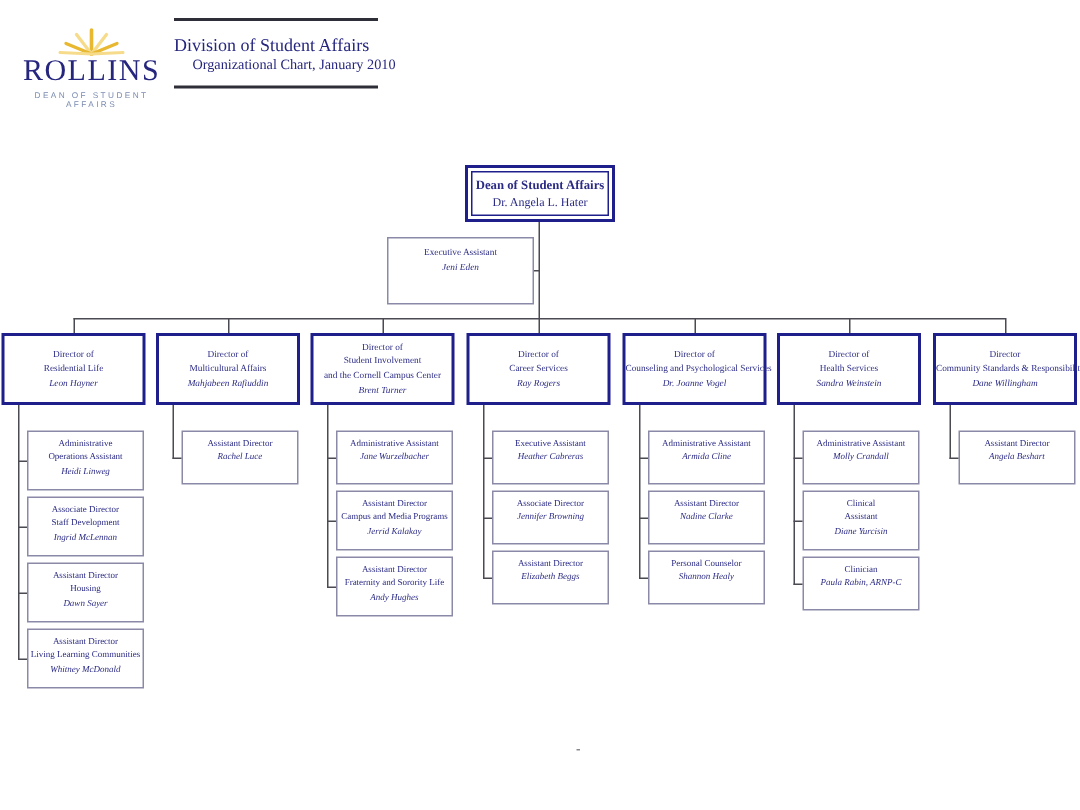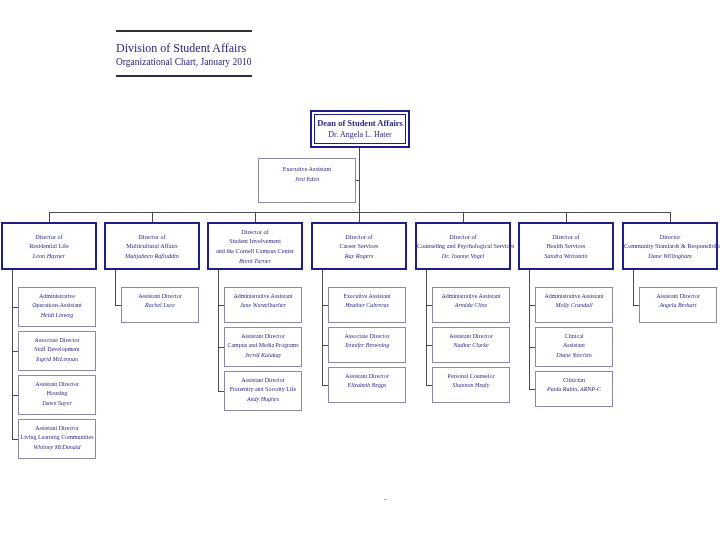--- a/index.html
+++ b/index.html
@@ -5,25 +5,25 @@
   * { margin:0; padding:0; box-sizing:border-box; }
   html,body { background:#fff; }
   body { font-family:"Liberation Serif", serif; }
   .slide { position:relative; width:720px; height:540px; background:#ffffff; overflow:hidden; }
 
   
   .logo-block { position:absolute; left:6px; top:16px; width:110px; text-align:center; }
   .logo-sun { display:block; margin:0 auto -2px auto; }
   .logo-word { font-size:20px; letter-spacing:1px; color:#26267f; font-weight:normal; }
   .logo-tagline { font-size:5.5px; letter-spacing:1.6px; color:#7b8bb0; margin-top:2px; font-family:"Liberation Sans",sans-serif; }
-  .title-block { position:absolute; left:116px; top:30px; width:160px; }
+  .title-block { position:absolute; left:116px; top:12px; width:160px; }
   .title-rule { height:2px; background:#2e2e38; width:136px; }
   .title-rule.bottom { margin-top:7px; }
   .title-text { margin:9px 0 1px 0; font-size:12px; color:#26267f; }
-  .subtitle-text { margin:0 0 8px 0; font-size:9.5px; color:#26267f; }
+  .subtitle-text { margin:0 0 8px 0; font-size:9.5px; color:#26267f;text-align:center; }
 
   
   .obox { position:absolute; background:#fff; color:#2b2b85; text-align:center; }
   .root-box { border:2px solid #1f1f8c; padding:2px; }
   .root-inner { border:1px solid #1f1f8c; width:100%; height:100%;
                 display:flex; flex-direction:column; justify-content:center; }
   .root-title { font-weight:bold; font-size:8.5px; line-height:1.5; }
   .root-name  { font-size:8px; line-height:1.5; }
   .asst-box { border:1px solid #8a8aa8; padding-top:5px; }
   .dir-box { border:2px solid #1f1f8c; display:flex; flex-direction:column; justify-content:center; }
@@ -37,20 +37,35 @@
   .cline { position:absolute; background:#4a4a52; }
 
   
   .page-marker { position:absolute; left:384px; top:494px; font-size:9px; color:#55555f; }
 </style>
 </head>
 <body>
 
 <div class="slide" id="slide">
 
+  <div class="logo-block">
+    <svg class="logo-sun" width="46" height="22" viewBox="0 0 46 22">
+      <g stroke-linecap="round" fill="none">
+        <path d="M23 20 L23 4" stroke="#e8b830" stroke-width="2.4"></path>
+        <path d="M23 20 L13 7" stroke="#f6dc8a" stroke-width="2.2"></path>
+        <path d="M23 20 L33 7" stroke="#f6dc8a" stroke-width="2.2"></path>
+        <path d="M23 20 L6 13" stroke="#e8b830" stroke-width="2.2"></path>
+        <path d="M23 20 L40 13" stroke="#e8b830" stroke-width="2.2"></path>
+        <path d="M23 20 L2 19" stroke="#f6dc8a" stroke-width="2"></path>
+        <path d="M23 20 L44 19" stroke="#f6dc8a" stroke-width="2"></path>
+      </g>
+    </svg>
+    <div class="logo-word">ROLLINS</div>
+    <div class="logo-tagline">DEAN OF STUDENT AFFAIRS</div>
+  </div>
 
   <div class="title-block">
     <div class="title-rule"></div>
     <div class="title-text">Division of Student Affairs</div>
     <div class="subtitle-text">Organizational Chart, January 2010</div>
     <div class="title-rule bottom"></div>
   </div>
 
   <div class="obox root-box" style="left:310px; top:110px; width:100px; height:38px;">
     <div class="root-inner">

